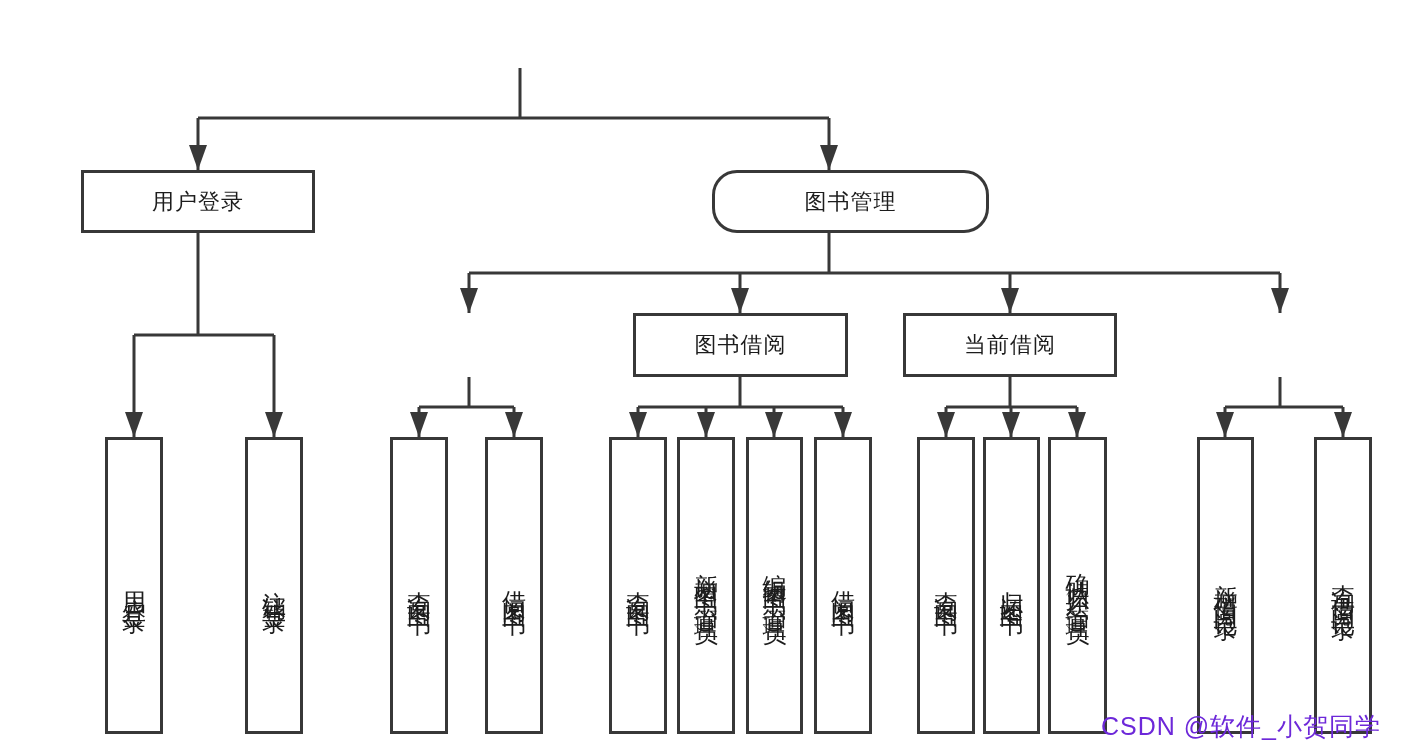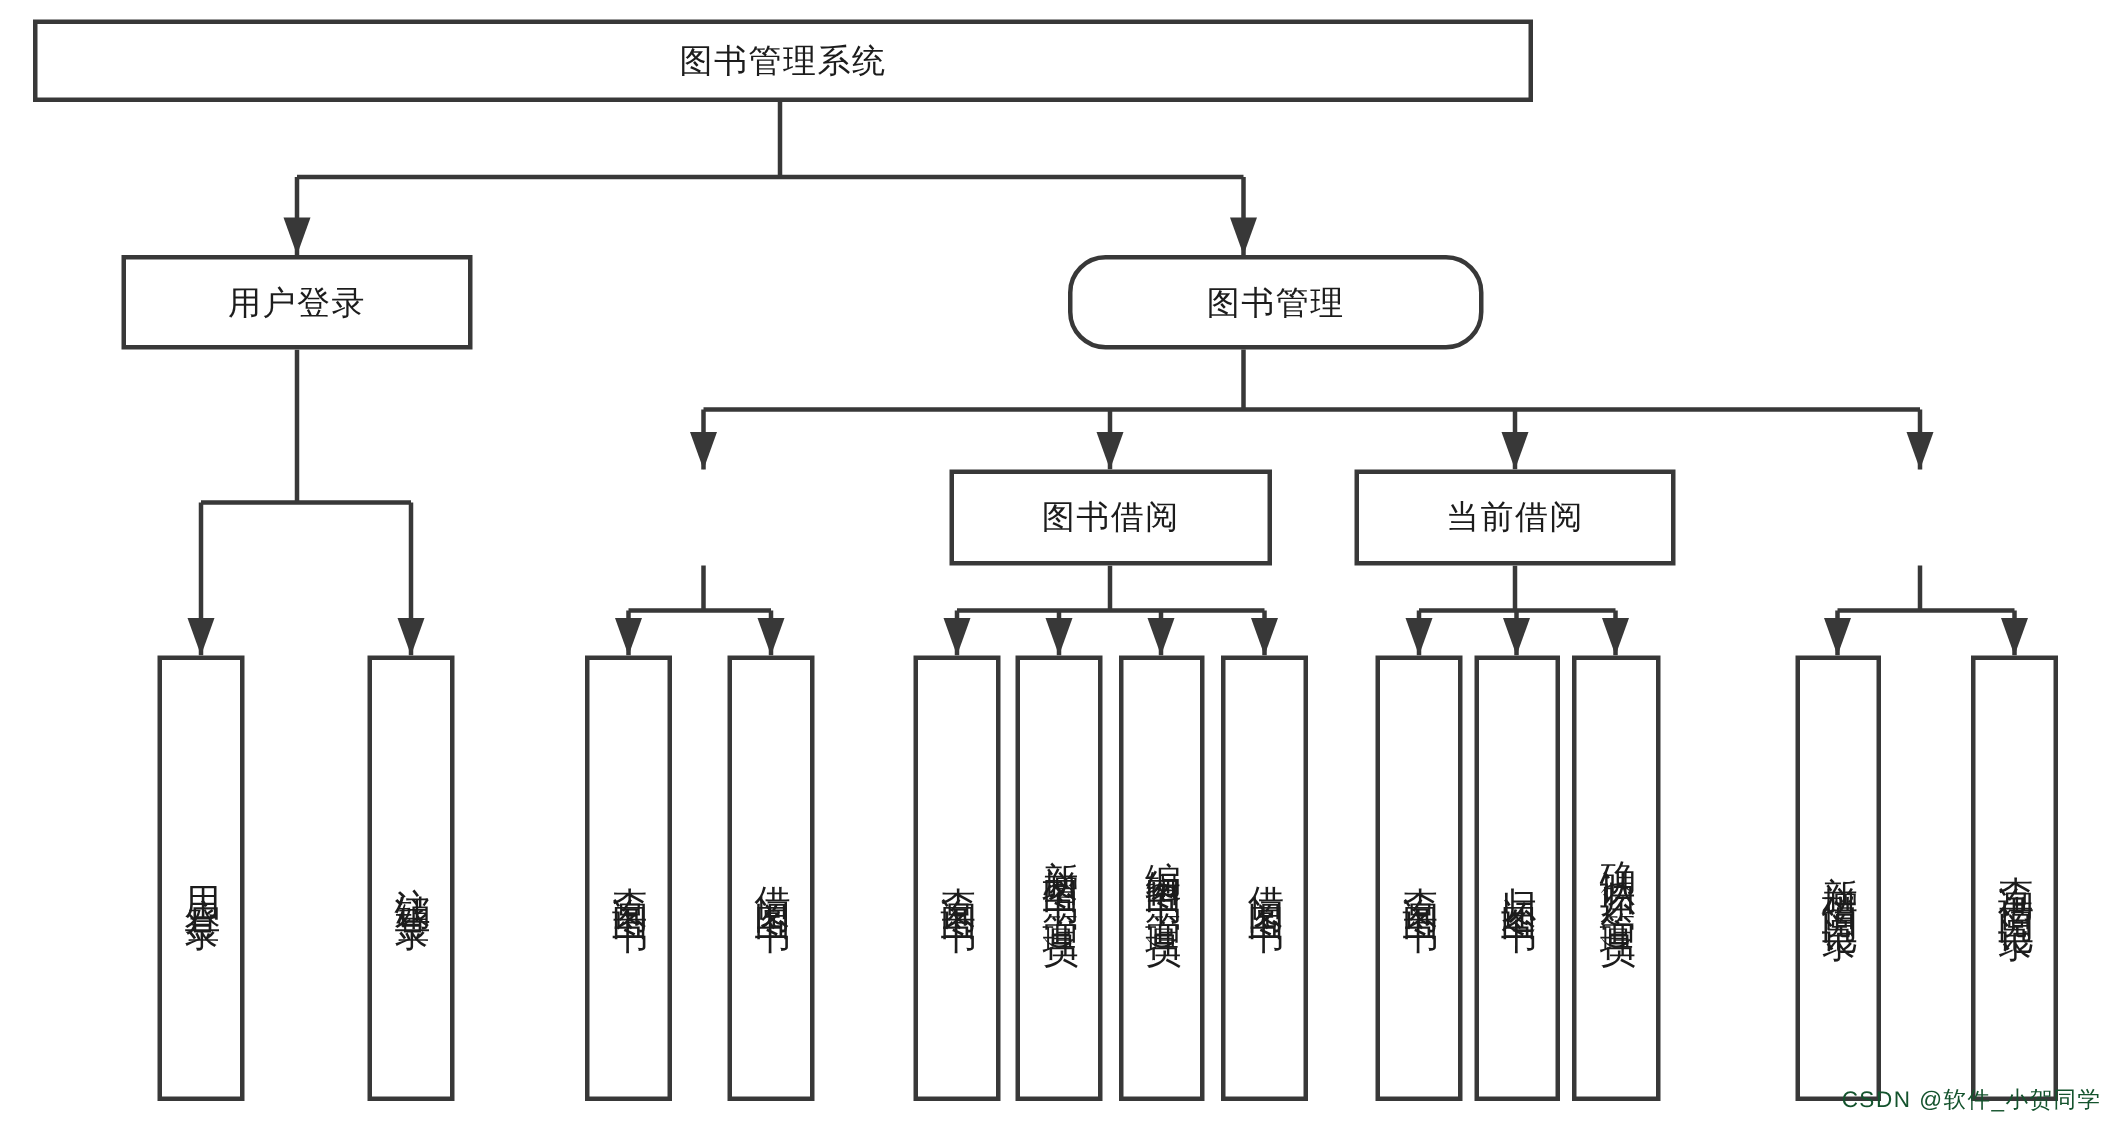--- a/index.html
+++ b/index.html
@@ -54,24 +54,24 @@
   .C4 { left: 814px; }
   .D1 { left: 917px; }
   .D2 { left: 983px; width: 57px; }
   .D3 { left: 1048px; width: 59px; }
   .E1 { left: 1197px; width: 57px; }
   .E2 { left: 1314px; }
   .edge-line { stroke: #383838; stroke-width: 3; fill: none; }
   .edge-arrow { fill: #383838; stroke: none; }
   #watermark {
     position: absolute;
-    right: 4px;
+    right: 24px;
     bottom: 4px;
-    font-size: 15px;
-    color: #14532d;
+    font-size: 25px;
+    color: #6d28d9;
     letter-spacing: 1px;
     white-space: nowrap;
   }
 </style>
 </head>
 <body>
 
 <div id="stage">
 
   <svg id="edges" viewBox="0 0 1405 747" xmlns="http://www.w3.org/2000/svg">
@@ -110,21 +110,20 @@
       <polygon class="edge-arrow" points="1002,412 1020,412 1011,437"></polygon>
       <polygon class="edge-arrow" points="1068,412 1086,412 1077,437"></polygon>
     </g>
     <g>
       <path class="edge-line" d="M1280 377 V407 M1225 407 H1343 M1225 407 V437 M1343 407 V437"></path>
       <polygon class="edge-arrow" points="1216,412 1234,412 1225,437"></polygon>
       <polygon class="edge-arrow" points="1334,412 1352,412 1343,437"></polygon>
     </g>
   </svg>
 
-  <div class="box root-box h-label">图书管理系统</div>
 
   <div class="box l2a h-label">用户登录</div>
   <div class="box l2b h-label">图书管理</div>
 
   <div class="box l3 l3b h-label">图书借阅</div>
   <div class="box l3 l3c h-label">当前借阅</div>
 
   <div class="box leaf A1 v-label">用户登录</div>
   <div class="box leaf A2 v-label">注销登录</div>
 

